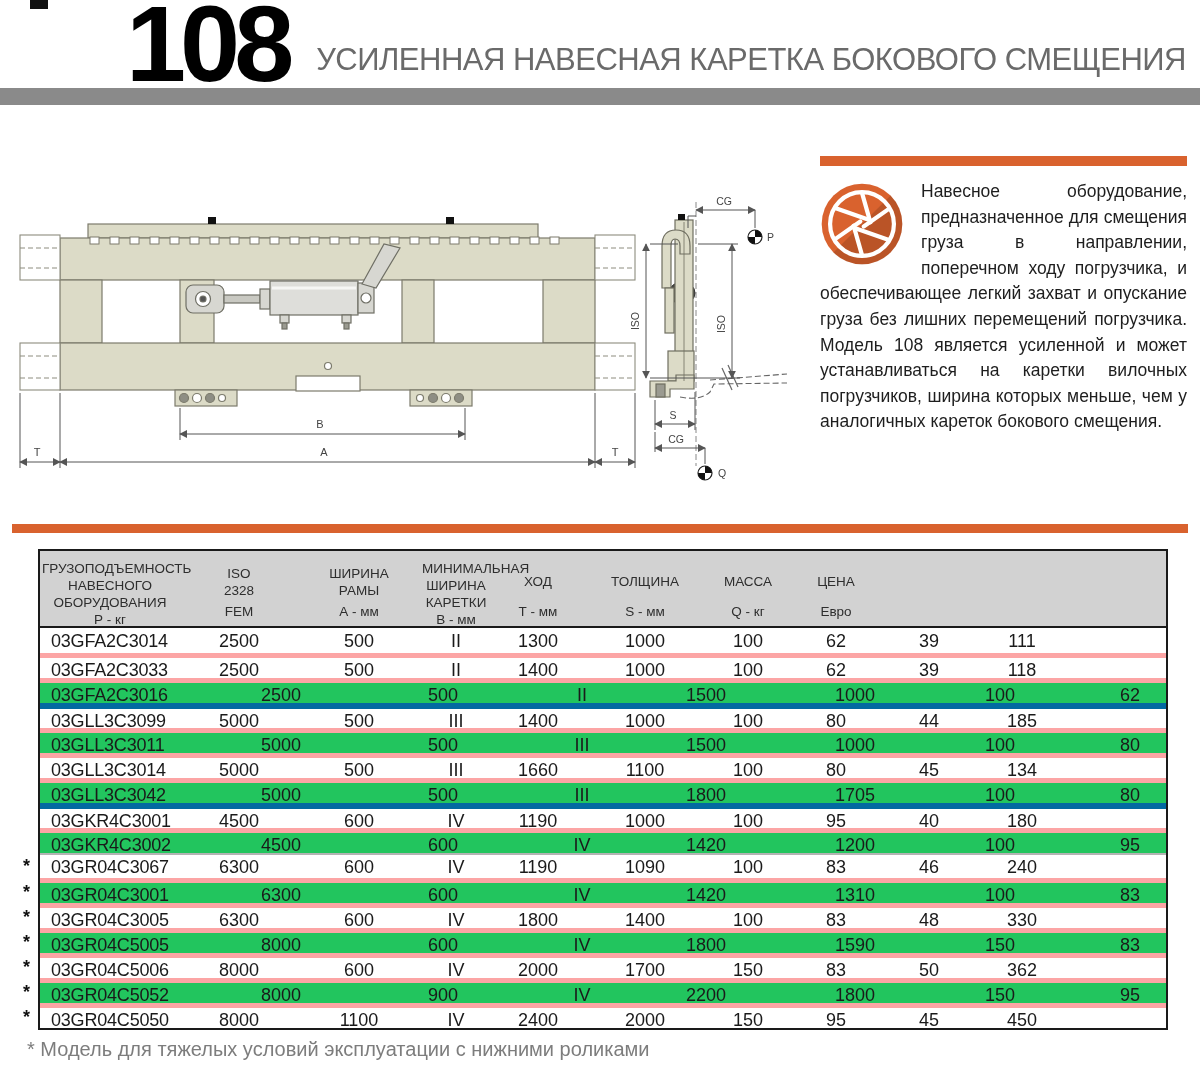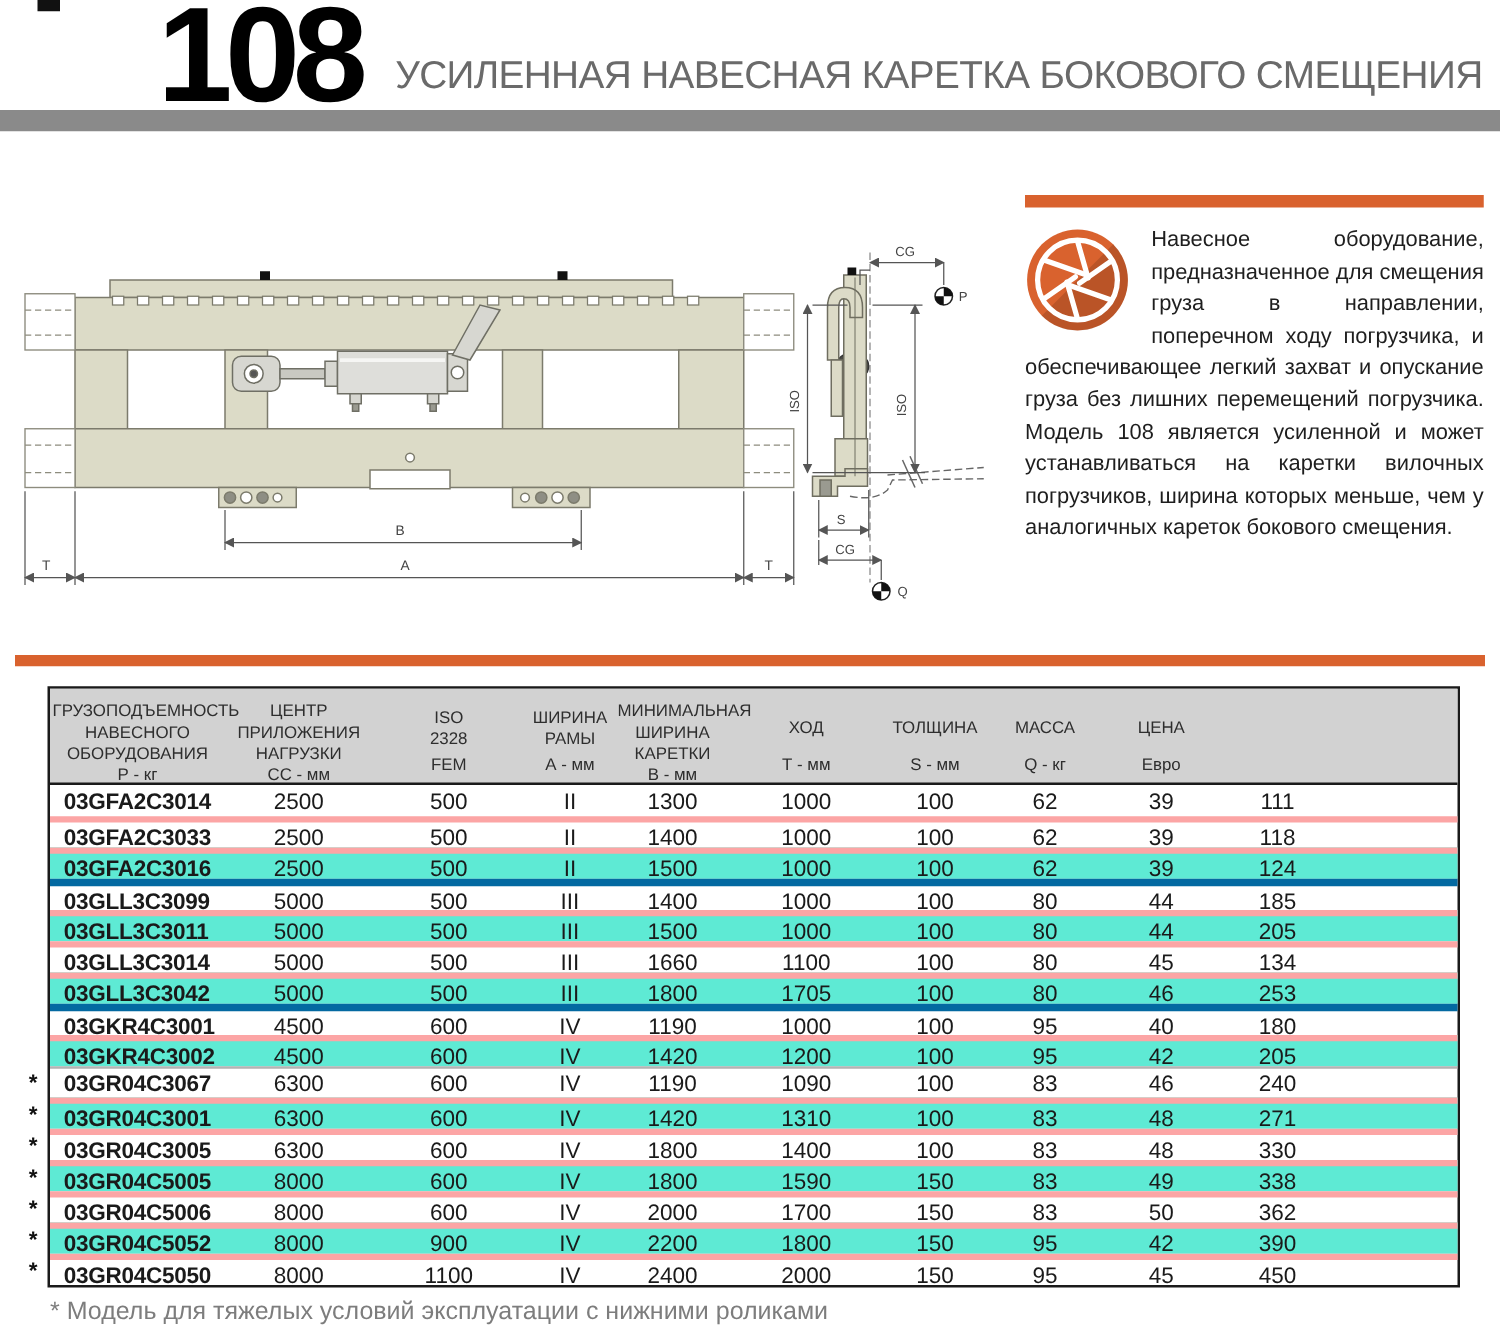--- a/index.html
+++ b/index.html
@@ -22,28 +22,28 @@
   .drawing{left:10px;top:188px;}
   
   .spec-table{left:38px;top:549px;width:1130px;border:2.5px solid #1a1a1a;box-sizing:border-box;background:#fff;}
   .thead-row,.trow{display:grid;grid-template-columns:140px 118px 122px 72px 92px 122px 84px 92px 94px 92px 1fr;align-items:center;box-sizing:border-box;}
   .thead-row{height:77px;background:#d2d2d2;border-bottom:2px solid #1a1a1a;}
   .th{height:77px;display:flex;flex-direction:column;text-align:center;font-size:13.5px;color:#2e2e2e;line-height:17px;box-sizing:border-box;padding:9px 2px 8px 2px;}
   .h-lines{flex:1;display:flex;flex-direction:column;justify-content:center;}
   .h-unit{height:17px;}
   .trow{height:25px;position:relative;font-size:18px;border-top:5px solid #fca5a5;}
   .trow:first-child{border-top:none;}
-  .trow.alt{background:#5eead4;}
+  .trow.alt{background:#22c55e;gap:42px;}
   .trow.sep-strong{border-top:6px solid #0369a1;}
   .trow.sep-light{border-top:2px solid #b3b3b3;}
   .td{text-align:center;line-height:24px;}
-  .td.code{text-align:left;padding-left:11px;font-weight:700;letter-spacing:-0.2px;}
+  .td.code{text-align:left;padding-left:11px;font-weight:400;letter-spacing:-0.2px;}
   .star{position:absolute;left:-17px;top:50%;transform:translateY(-54%);font-weight:700;font-size:18px;color:#111;}
   
-  .footnote{left:40px;top:1038px;font-size:20px;color:#7d7d7d;}
+  .footnote{left:27px;top:1038px;font-size:20px;color:#7d7d7d;}
   svg text{font-family:"Liberation Sans",sans-serif;}
 </style>
 </head>
 <body>
 
 <div class="abs crop-mark"></div>
 <div class="abs page-num">108</div>
 <div class="abs page-title">УСИЛЕННАЯ НАВЕСНАЯ КАРЕТКА БОКОВОГО СМЕЩЕНИЯ</div>
 <div class="abs gray-bar accent-gray" style="background: rgb(138, 138, 138);"></div>
 
@@ -253,27 +253,20 @@
   <div class="thead-row">
       <div class="th">
         <div class="h-lines">
           <div>ГРУЗОПОДЪЕМНОСТЬ</div>
           <div>НАВЕСНОГО ОБОРУДОВАНИЯ</div>
         </div>
         <div class="h-unit">Р - кг</div>
       </div>
       <div class="th">
         <div class="h-lines">
-          <div>ЦЕНТР ПРИЛОЖЕНИЯ</div>
-          <div>НАГРУЗКИ</div>
-        </div>
-        <div class="h-unit">СС - мм</div>
-      </div>
-      <div class="th">
-        <div class="h-lines">
           <div>ISO</div>
           <div>2328</div>
         </div>
         <div class="h-unit">FEM</div>
       </div>
       <div class="th">
         <div class="h-lines">
           <div>ШИРИНА</div>
           <div>РАМЫ</div>
         </div>

